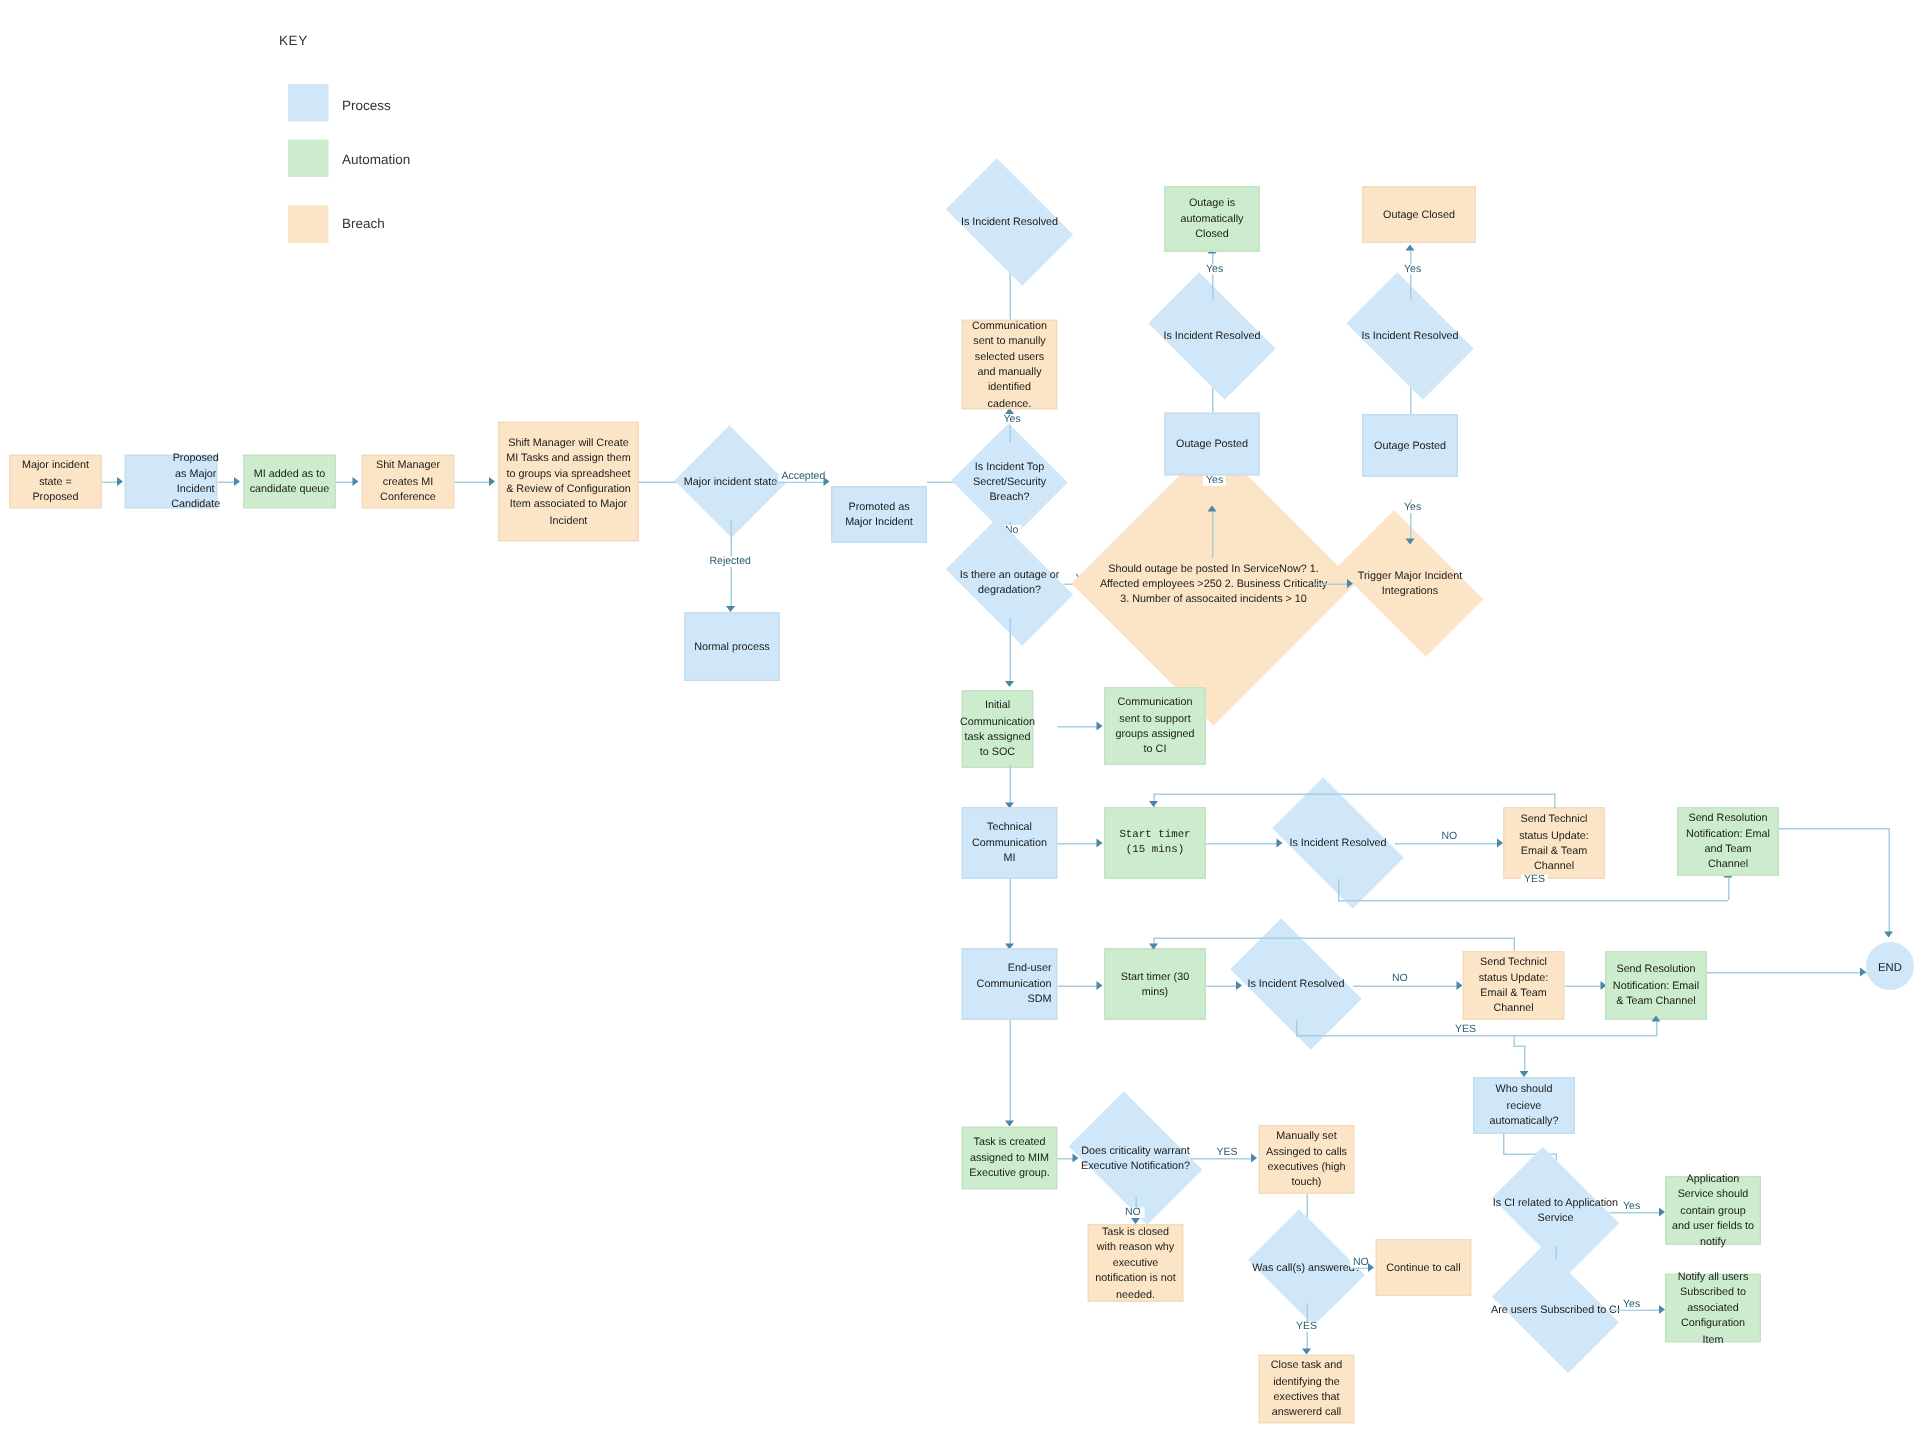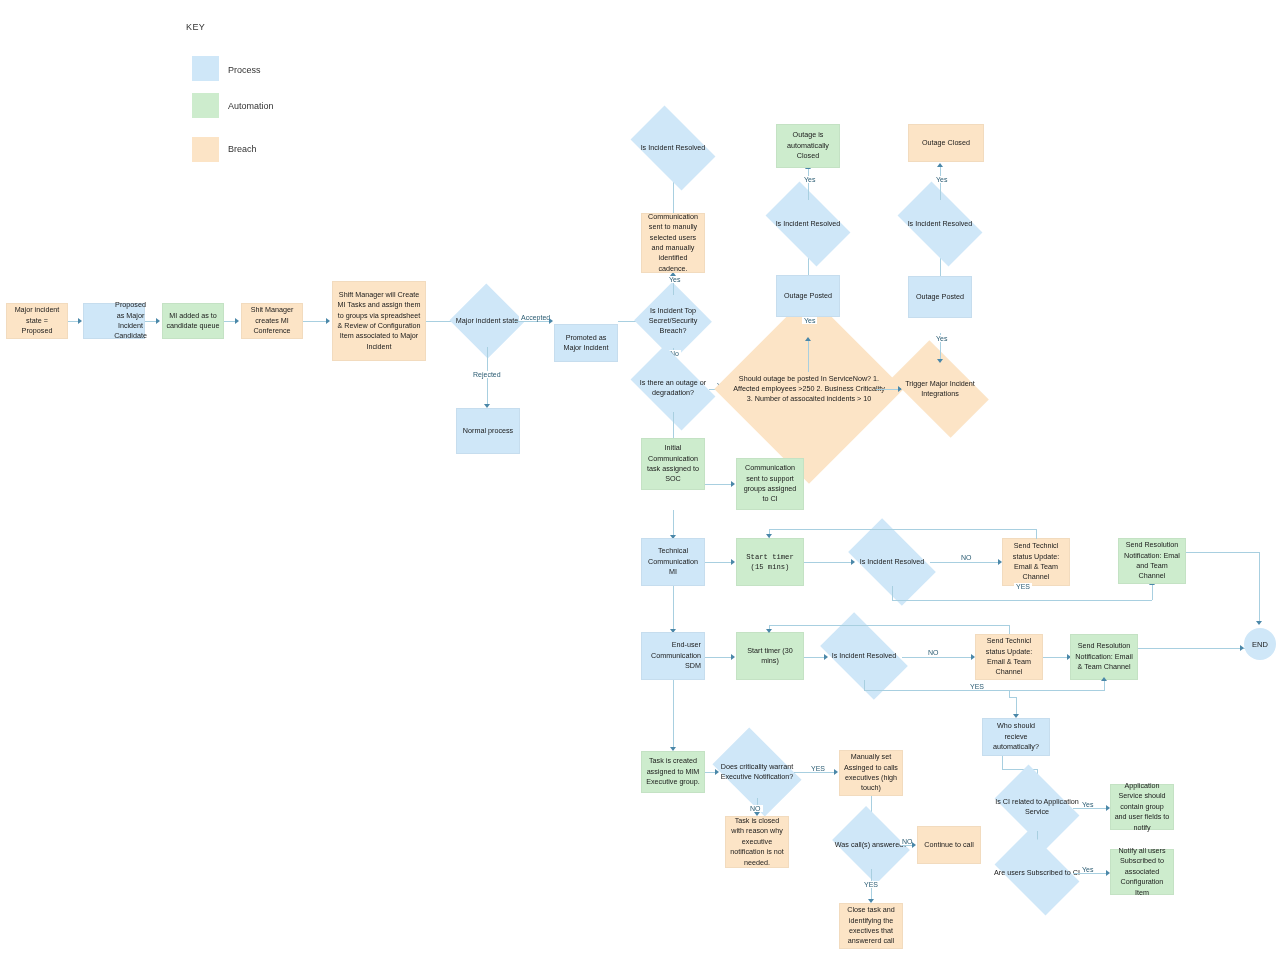--- a/index.html
+++ b/index.html
@@ -253,21 +253,21 @@
   <div class="elabel" style="left:934px;top:176px;">Yes</div>
   <div class="arrow au" style="left:937px;top:163px;"></div>
 
   <div class="node rect manu" style="left:908px;top:124px;width:76px;height:38px;">
       <span>Outage Closed</span>
     </div>
 
   <div class="edge v" style="left:673px;top:412px;height:45px;"></div>
   <div class="arrow ad" style="left:670px;top:454px;"></div>
 
-  <div class="node rect auto" style="left:641px;top:438px;width:64px;height:52px;">
+  <div class="node rect auto" style="left:641px;top:460px;width:48px;height:52px;">
       <span>Initial Communication task assigned to SOC</span>
     </div>
   <div class="edge h" style="left:705px;top:484px;width:28px;"></div>
   <div class="arrow ar" style="left:731px;top:481px;"></div>
   <div class="node rect auto" style="left:736px;top:458px;width:68px;height:52px;">
       <span>Communication sent to support groups assigned to CI</span>
     </div>
 
   <div class="edge v" style="left:673px;top:510px;height:28px;"></div>
   <div class="arrow ad" style="left:670px;top:535px;"></div>

